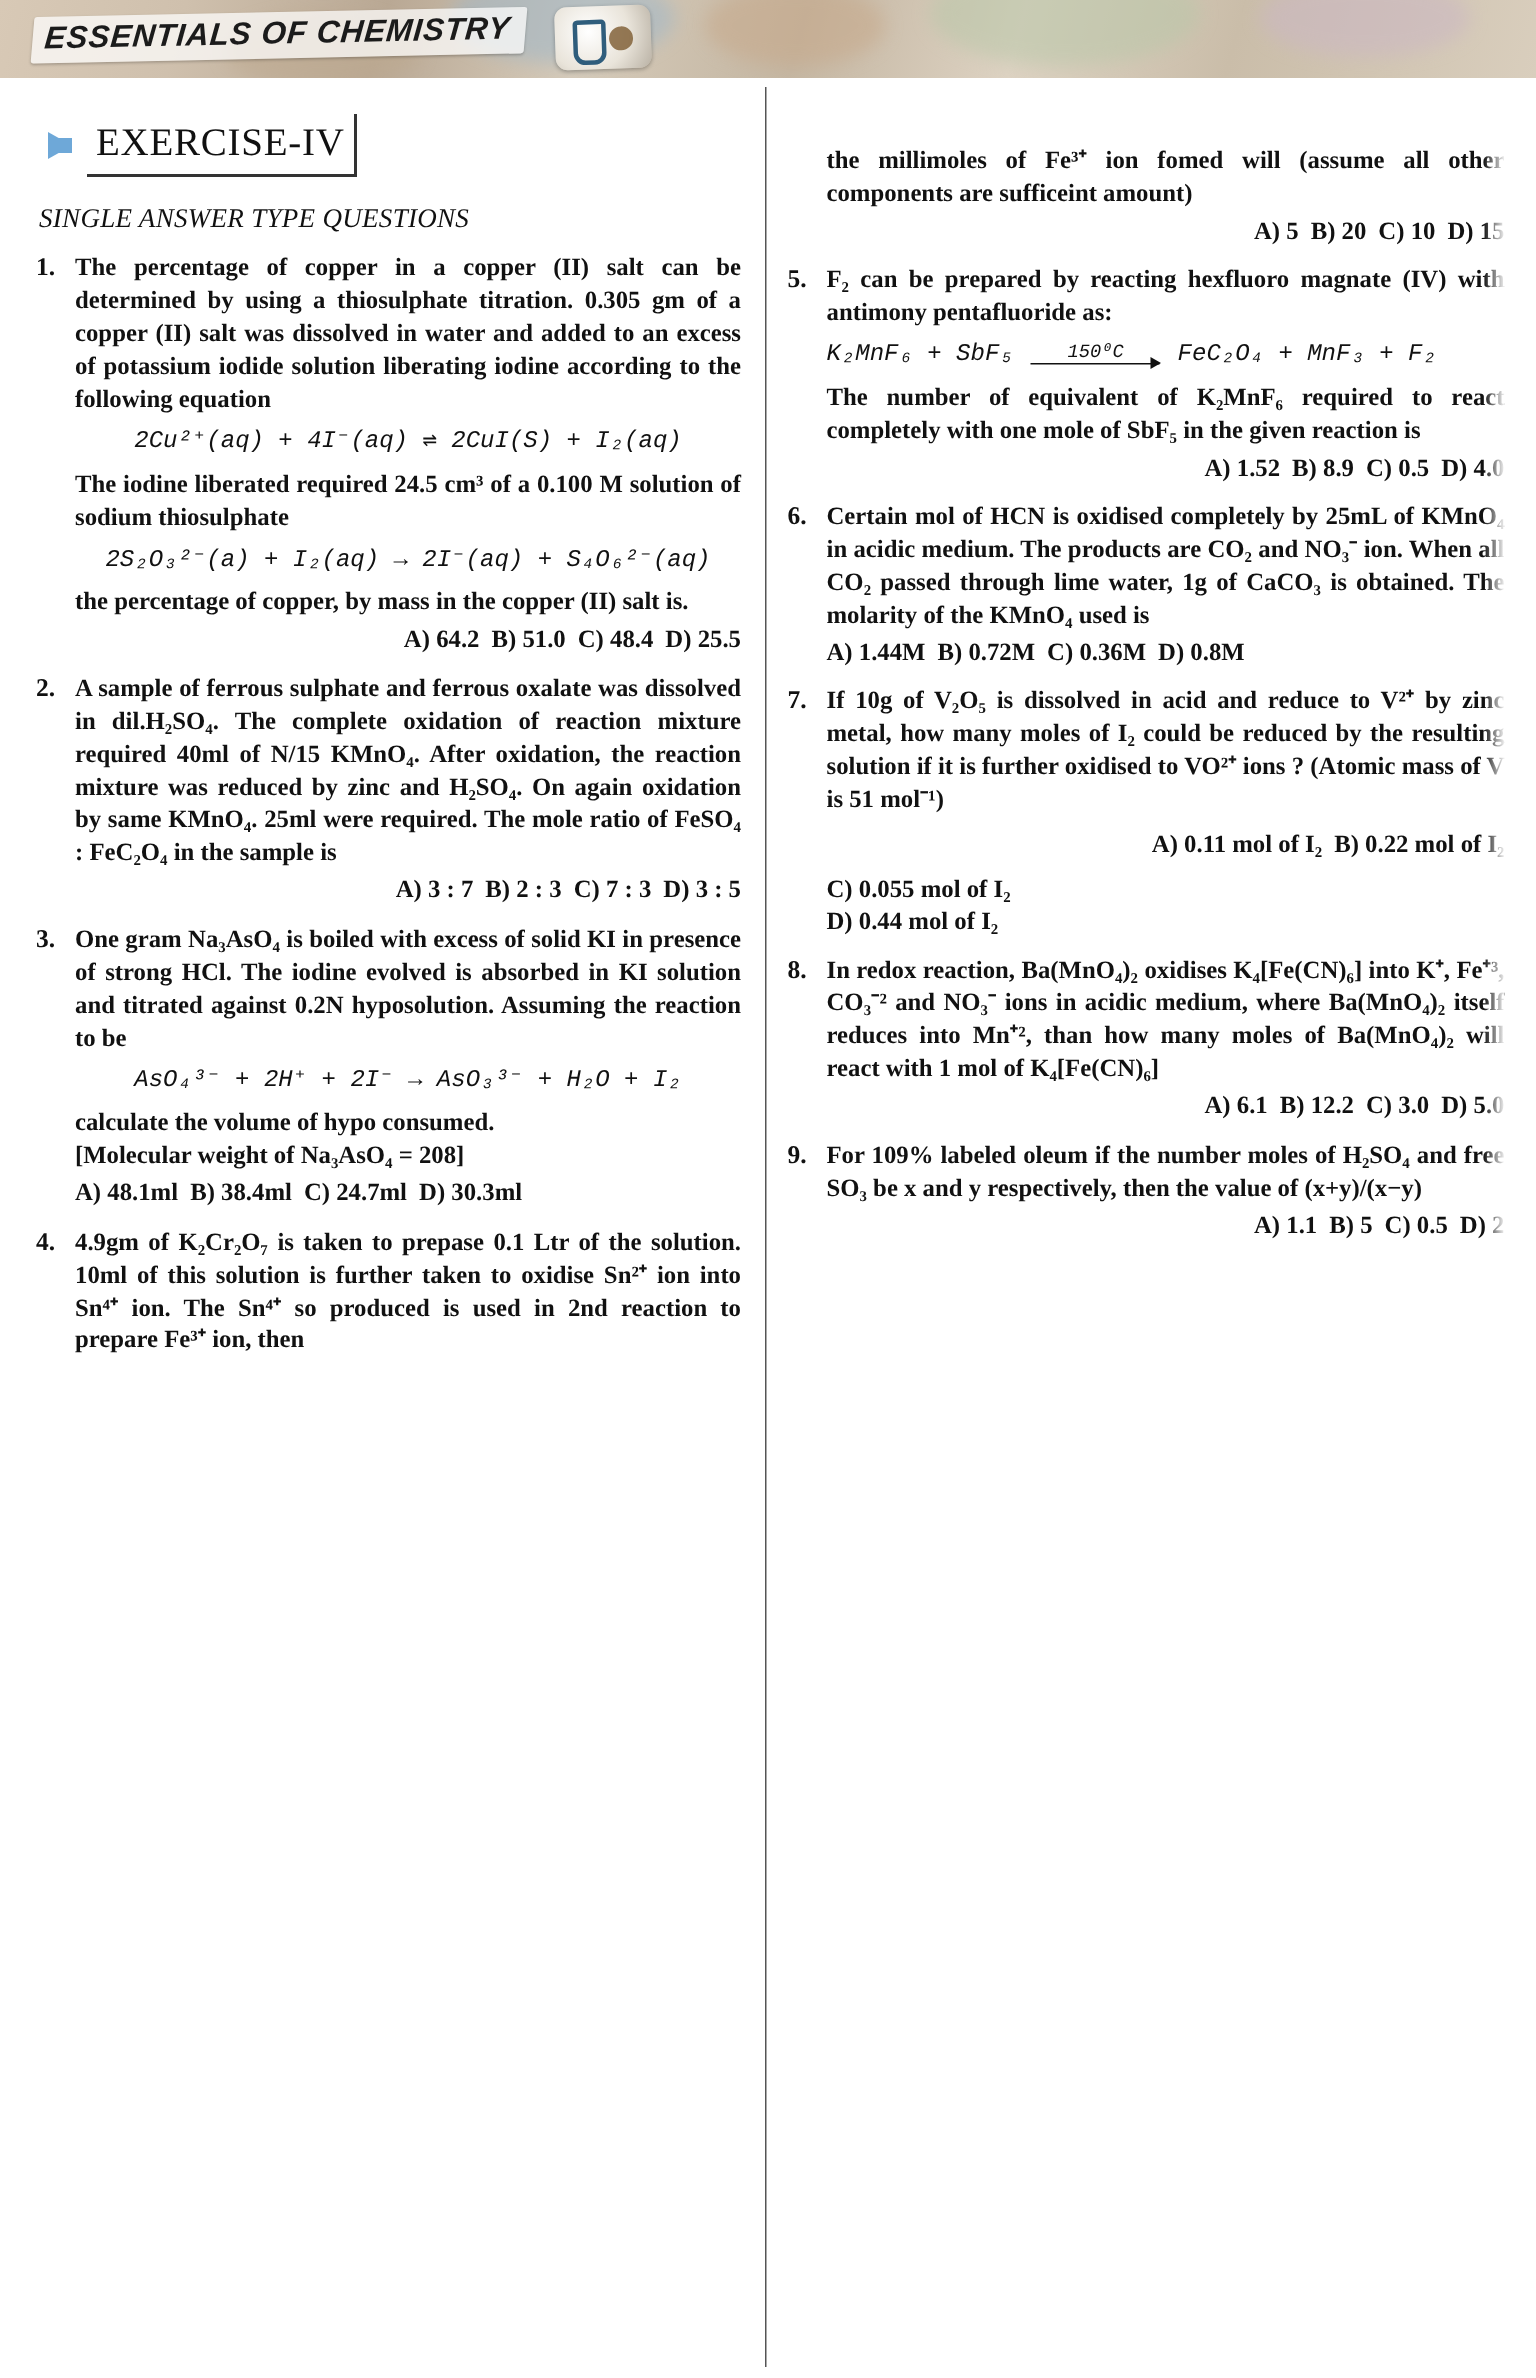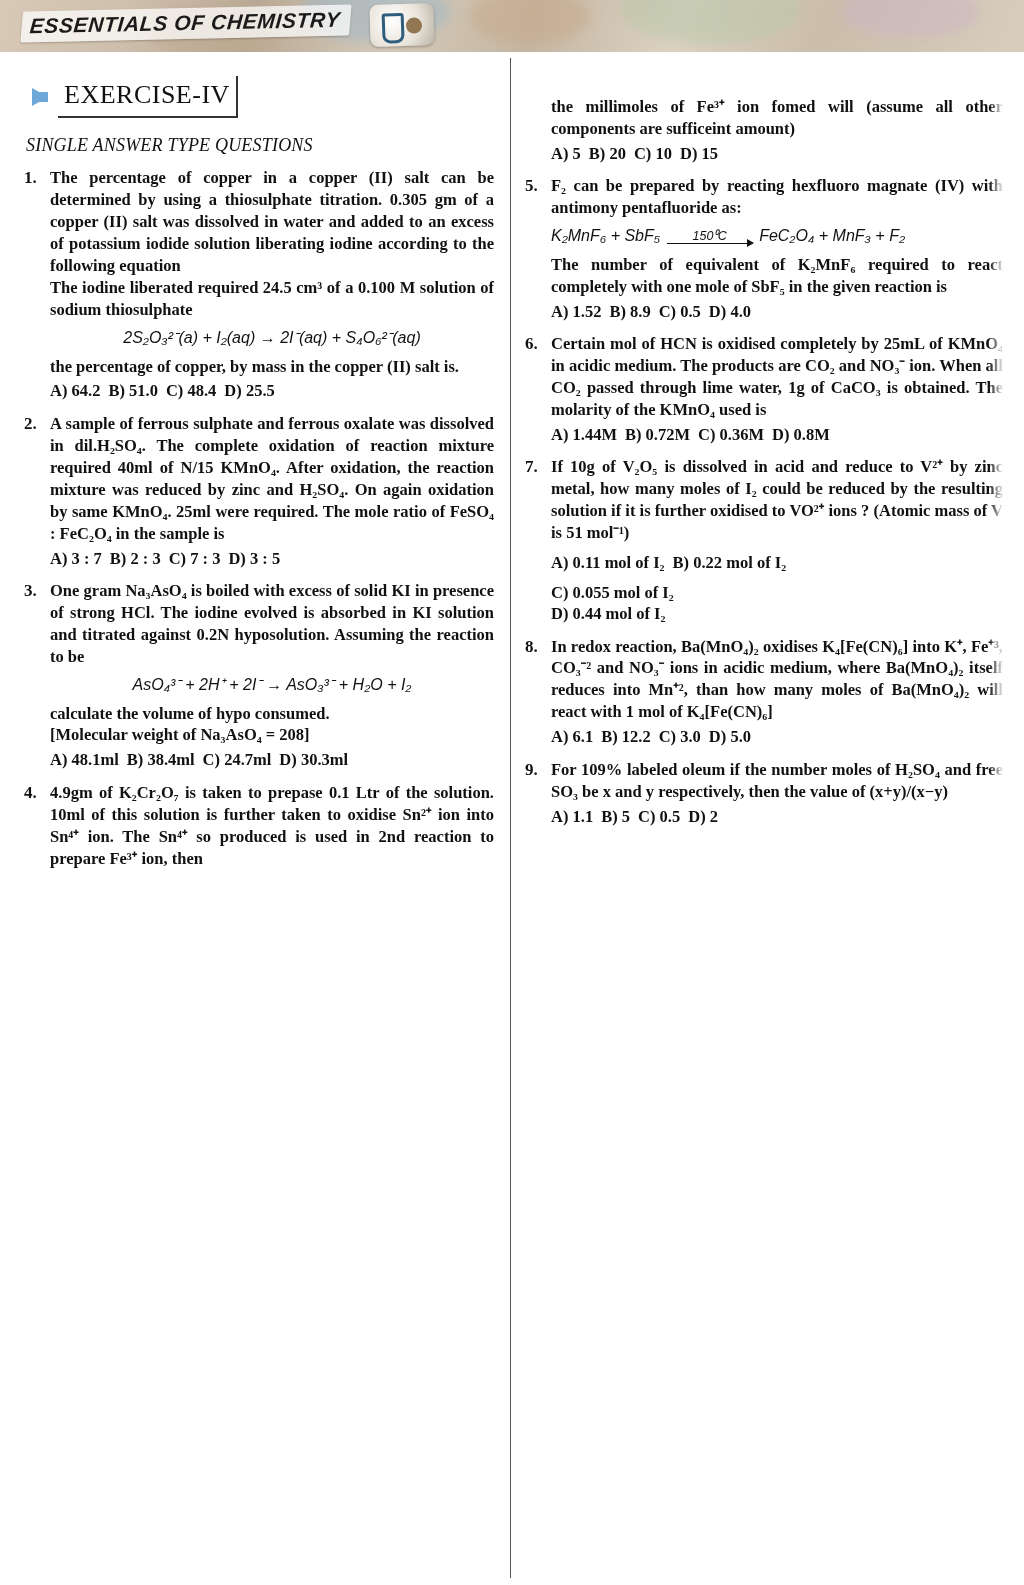--- a/index.html
+++ b/index.html
@@ -163,33 +163,33 @@
     font-weight: bold;
     text-align: justify;
     font-size: 16.5px;
     line-height: 1.33;
   }
   .eq {
     text-align: center;
     font-style: italic;
     font-size: 16px;
     margin: 7px 0 7px 0;
-    font-family: Liberation Sans, sans-serif;
+    font-family: Liberation Mono, monospace;
   }
   .eq.left { text-align: left; }
   .opts {
     display: flex;
     flex-wrap: wrap;
     font-weight: bold;
     font-size: 16.5px;
     margin-top: 3px;
     column-gap: 8px;
   }
   .opts .op { white-space: nowrap; }
-  .opts.spread { justify-content: flex-start; }
+  .opts.spread { justify-content: flex-end; }
   .opts.tight { }
   .clip { overflow: hidden; }
 
   .rxn-arrow {
     display: inline-block;
     position: relative;
     min-width: 86px;
     text-align: center;
     vertical-align: middle;
     margin: 0 2px;
@@ -246,20 +246,21 @@
       <div class="ex-arrow"></div>
       <div class="ex-title">EXERCISE-IV</div>
     </div>
 
     <div class="sec-title">SINGLE ANSWER TYPE QUESTIONS</div>
 
     <div class="q">
       <div class="q-num">1.</div>
       <div class="q-body">
         <div class="q-text">The percentage of copper in a copper (II) salt can be determined by using a thiosulphate titration. 0.305 gm of a copper (II) salt was dissolved in water and added to an excess of potassium iodide solution liberating iodine according to the following equation</div>
+        <div class="eq">2Cu²⁺(aq) + 4I⁻(aq) ⇌ 2CuI(S) + I₂(aq)</div>
         <div class="q-text">The iodine liberated required 24.5 cm³ of a 0.100 M solution of sodium thiosulphate</div>
         <div class="eq">2S₂O₃²⁻(a) + I₂(aq) → 2I⁻(aq) + S₄O₆²⁻(aq)</div>
         <div class="q-text">the percentage of copper, by mass in the copper (II) salt is.</div>
         <div class="opts spread">
           <span class="op">A) 64.2</span>
           <span class="op">B) 51.0</span>
           <span class="op">C) 48.4</span>
           <span class="op">D) 25.5</span>
         </div>
       </div>

